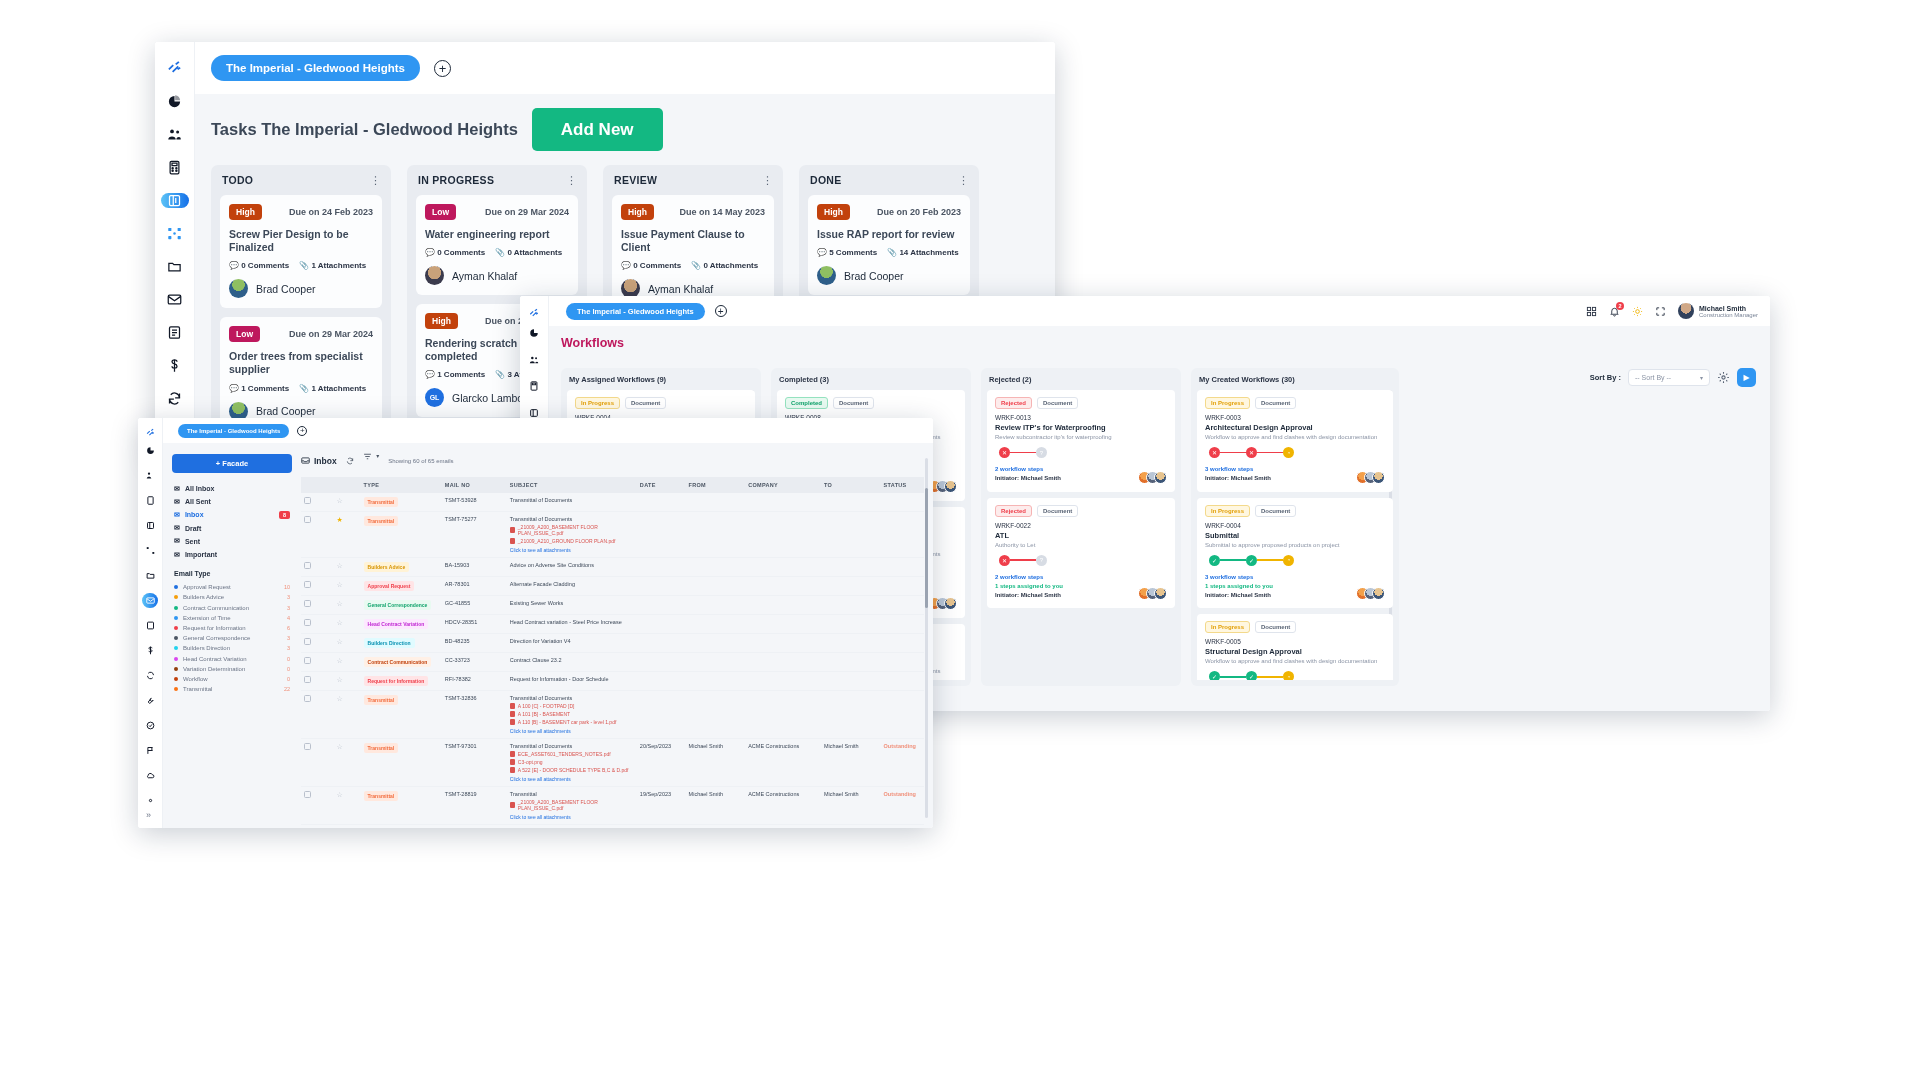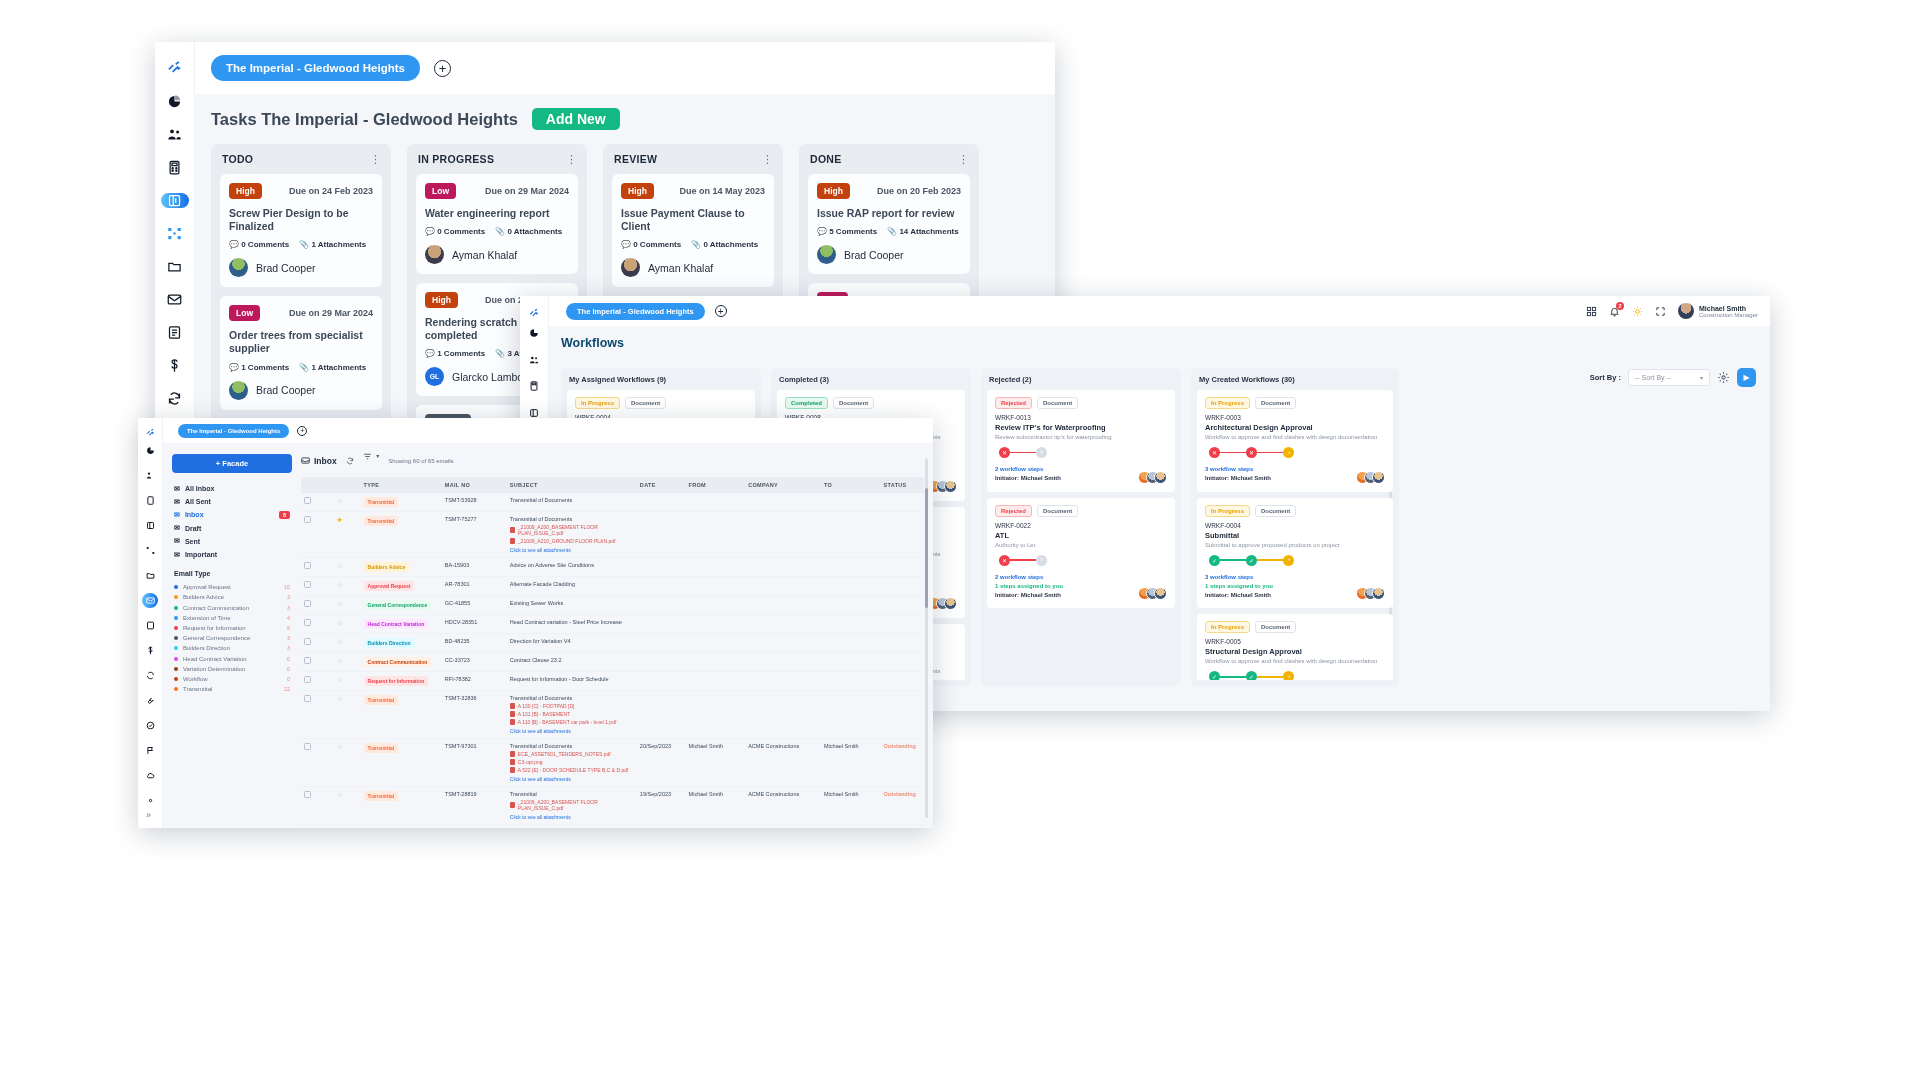--- a/index.html
+++ b/index.html
@@ -24,21 +24,21 @@
   #w-tasks .topbar { height: 52px; background: #fff; display: flex; align-items: center; padding-left: 56px; gap: 14px; }
   #w-tasks .topbar .pill { height: 26px; padding: 0 15px; font-size: 11.5px; }
   #w-tasks .topbar .circ-plus { width: 17px; height: 17px; font-size: 13px; }
   #w-tasks .rail { width: 40px; border-right: 1px solid #eef1f5; padding-top: 52px; gap: 18px; }
   #w-tasks .rail .rail-ico { width: 26px; height: 26px; }
   #w-tasks .rail .rail-ico svg { width: 15px; height: 15px; }
   #w-tasks .rail .rail-ico.active { width: 28px; height: 25px; }
   #w-tasks .board { position: absolute; left: 40px; top: 52px; right: 0; bottom: 0; background: #f4f6f9; padding: 14px 16px; }
   #w-tasks .board-head { display: flex; align-items: center; gap: 14px; margin-bottom: 14px; }
   #w-tasks .board-title { font-size: 16.5px; font-weight: 700; color: #3c4858; }
-  #w-tasks .addnew { background: #13b882; color: #fff; border: none; border-radius: 5px; height: 22px; padding: 0 14px; font-size: 14px; font-weight: 700; font-family: inherit; cursor: pointer; }
+  #w-tasks .addnew { background: #13b882; color: #fff; border: none; border-radius: 5px; height: 43px; padding: 0 29px; font-size: 17px; font-weight: 700; font-family: inherit; cursor: pointer; }
   #w-tasks .cols { display: flex; gap: 16px; }
   #w-tasks .col { width: 180px; background: #e9ecf1; border-radius: 7px; padding: 9px 9px 4px; flex: none; }
   #w-tasks .col-head { display: flex; align-items: center; justify-content: space-between; margin-bottom: 9px; padding: 0 2px; }
   #w-tasks .col-name { font-size: 10.5px; font-weight: 700; color: #1d2939; letter-spacing: .3px; }
   #w-tasks .dots { color: #5a6576; font-size: 11px; letter-spacing: 0; line-height: 4px; text-align: center; width: 10px; }
   #w-tasks .tcard { background: #fcfdfe; border-radius: 6px; padding: 9px 9px 10px; margin-bottom: 9px; }
   #w-tasks .tcard-top { display: flex; align-items: center; justify-content: space-between; margin-bottom: 8px; }
   .prio { border-radius: 4px; color: #fff; font-size: 8.5px; font-weight: 700; padding: 3px 7px; }
   .prio.high { background: #c2410c; }
   .prio.low { background: #be185d; }
@@ -64,21 +64,21 @@
   #w-flows .tr-ic svg { width: 11px; height: 11px; }
   #w-flows .badge { position: absolute; top: -4px; right: -4px; background: #ef3e4a; color: #fff; font-size: 5.5px; border-radius: 50%; width: 8px; height: 8px; display: flex; align-items: center; justify-content: center; font-weight: 700; }
   #w-flows .usr { display: flex; align-items: center; gap: 5px; }
   #w-flows .usr .av { width: 16px; height: 16px; border-radius: 50%; background: radial-gradient(circle at 50% 32%, #d0a887 0 40%, #31415c 41% 100%); }
   #w-flows .uname { font-size: 7px; font-weight: 700; color: #1d2939; }
   #w-flows .urole { font-size: 6px; color: #7a8598; }
   #w-flows .rail { width: 29px; border-right: 1px solid #eef1f5; padding-top: 30px; gap: 11.5px; }
   #w-flows .rail .rail-ico { width: 18px; height: 17px; }
   #w-flows .rail .rail-ico svg { width: 10px; height: 10px; }
   #w-flows .body { position: absolute; left: 29px; top: 30px; right: 0; bottom: 0; background: #f4f6f9; padding: 10px 12px; }
-  #w-flows .wf-title { font-size: 12.5px; font-weight: 700; color: #0c4a6e; }
+  #w-flows .wf-title { font-size: 12.5px; font-weight: 700; color: #be185d; }
   #w-flows .wf-sub { font-size: 7.5px; color: #7a8598; margin-top: 2px; }
   #w-flows .sortrow { position: absolute; right: 14px; top: 42px; display: flex; align-items: center; gap: 7px; }
   #w-flows .sortlbl { font-size: 7.5px; font-weight: 700; color: #1d2939; }
   #w-flows .sortsel { width: 82px; height: 17px; border: 1px solid #dfe4ec; border-radius: 4px; background: #fff; font-size: 7px; color: #8b94a5; display: flex; align-items: center; padding: 0 6px; justify-content: space-between; }
   #w-flows .gear { color: #5a6576; display: flex; }
   #w-flows .playbtn { width: 19px; height: 19px; border-radius: 5px; background: #2f96f2; color: #fff; display: flex; align-items: center; justify-content: center; font-size: 8px; }
   #w-flows .lanes { display: flex; gap: 10px; margin-top: 18px; }
   #w-flows .lane { width: 200px; background: #eef1f5; border-radius: 6px; padding: 7px 6px 6px; flex: none; position: relative; }
   #w-flows .lane.wide { width: 208px; }
   #w-flows .lane-title { font-size: 7.5px; font-weight: 700; color: #2b3445; margin-bottom: 6px; padding-left: 2px; }

